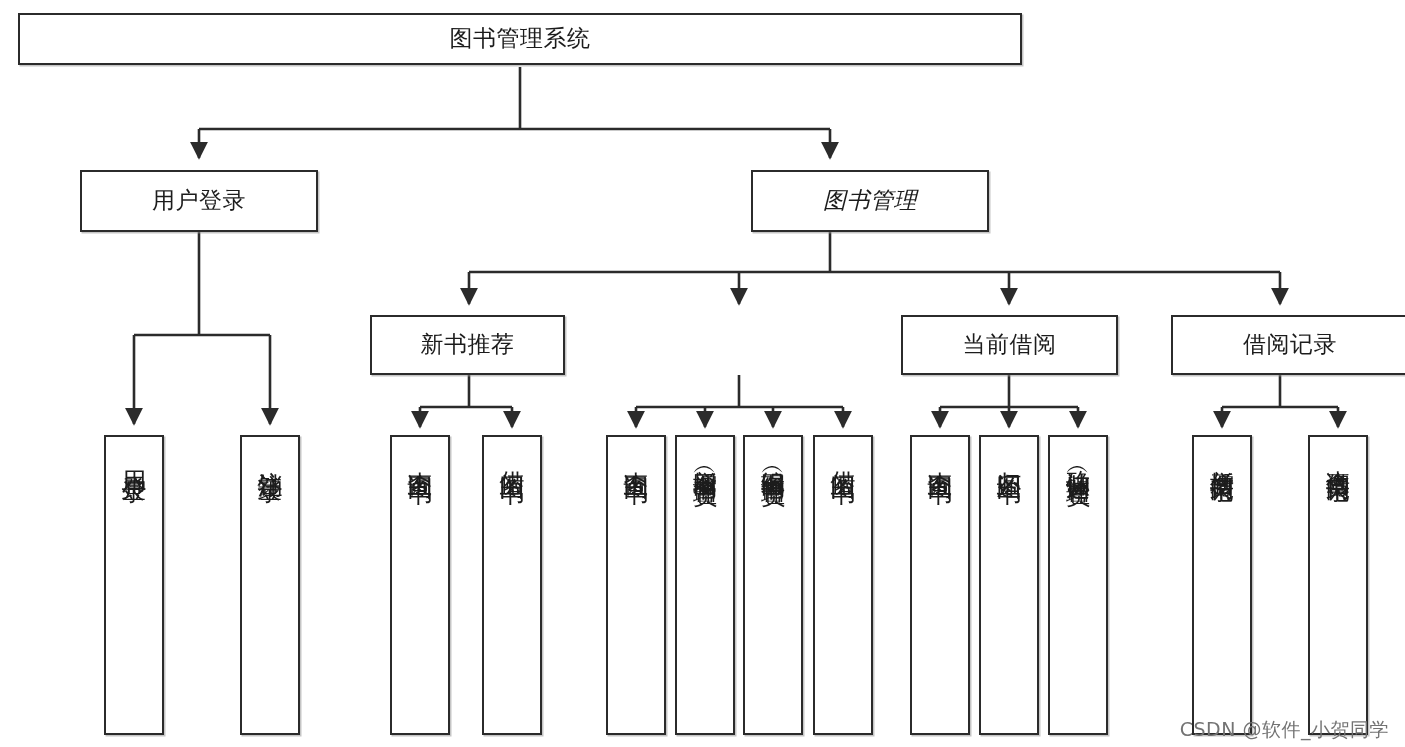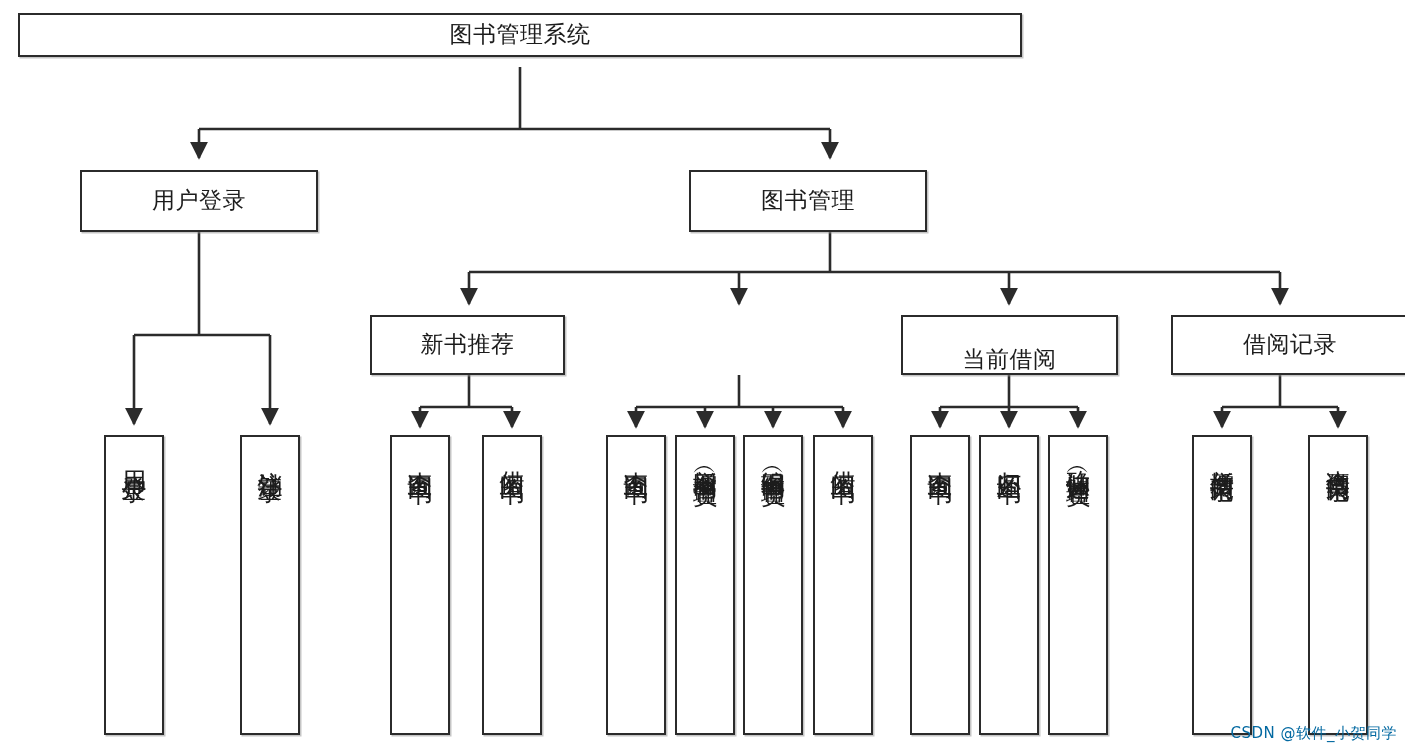--- a/index.html
+++ b/index.html
@@ -56,24 +56,24 @@
     font-size: 25px;
     letter-spacing: 3px;
     line-height: 1;
   }
   .node.vert.tall .label {
     font-size: 24px;
     letter-spacing: 2px;
   }
   #watermark {
     position: absolute;
-    right: 8px;
+    right: 16px;
     bottom: 4px;
-    font-size: 15px;
-    color: #0369a1;
+    font-size: 19px;
+    color: #737373;
     letter-spacing: 0.5px;
     white-space: nowrap;
     font-family: "DejaVu Sans", "Liberation Sans", sans-serif;
   }
 </style>
 </head>
 <body>
 
 <div id="stage">
 
@@ -120,35 +120,35 @@
       <path d="M 1009 407 L 1009 427" marker-end="url(#arrow)"></path>
       <path d="M 1078 407 L 1078 427" marker-end="url(#arrow)"></path>
 
       <path d="M 1280 375 L 1280 407"></path>
       <path d="M 1222 407 L 1338 407"></path>
       <path d="M 1222 407 L 1222 427" marker-end="url(#arrow)"></path>
       <path d="M 1338 407 L 1338 427" marker-end="url(#arrow)"></path>
     </g>
   </svg>
 
-  <div class="node horiz" style="left:18px; top:13px; width:1004px; height:44px;">
+  <div class="node horiz" style="left:18px; top:13px; width:1004px; height:52px;">
     <span class="label">图书管理系统</span>
   </div>
 
   <div class="node horiz" style="left:80px; top:170px; width:238px; height:62px;">
     <span class="label">用户登录</span>
   </div>
-  <div class="node horiz" style="left:689px; top:170px; width:238px; height:62px;">
+  <div class="node horiz" style="left:751px; top:170px; width:238px; height:62px;font-style:italic;">
     <span class="label">图书管理</span>
   </div>
 
   <div class="node horiz" style="left:370px; top:315px; width:195px; height:60px;">
     <span class="label">新书推荐</span>
   </div>
-  <div class="node horiz" style="left:901px; top:315px; width:217px; height:60px;align-items:flex-end;">
+  <div class="node horiz" style="left:901px; top:315px; width:217px; height:60px;">
     <span class="label">当前借阅</span>
   </div>
   <div class="node horiz" style="left:1171px; top:315px; width:238px; height:60px;">
     <span class="label">借阅记录</span>
   </div>
 
   <div class="node vert" style="left:104px; top:435px; width:60px; height:300px;">
     <span class="label">用户登录</span>
   </div>
   <div class="node vert" style="left:240px; top:435px; width:60px; height:300px;">

